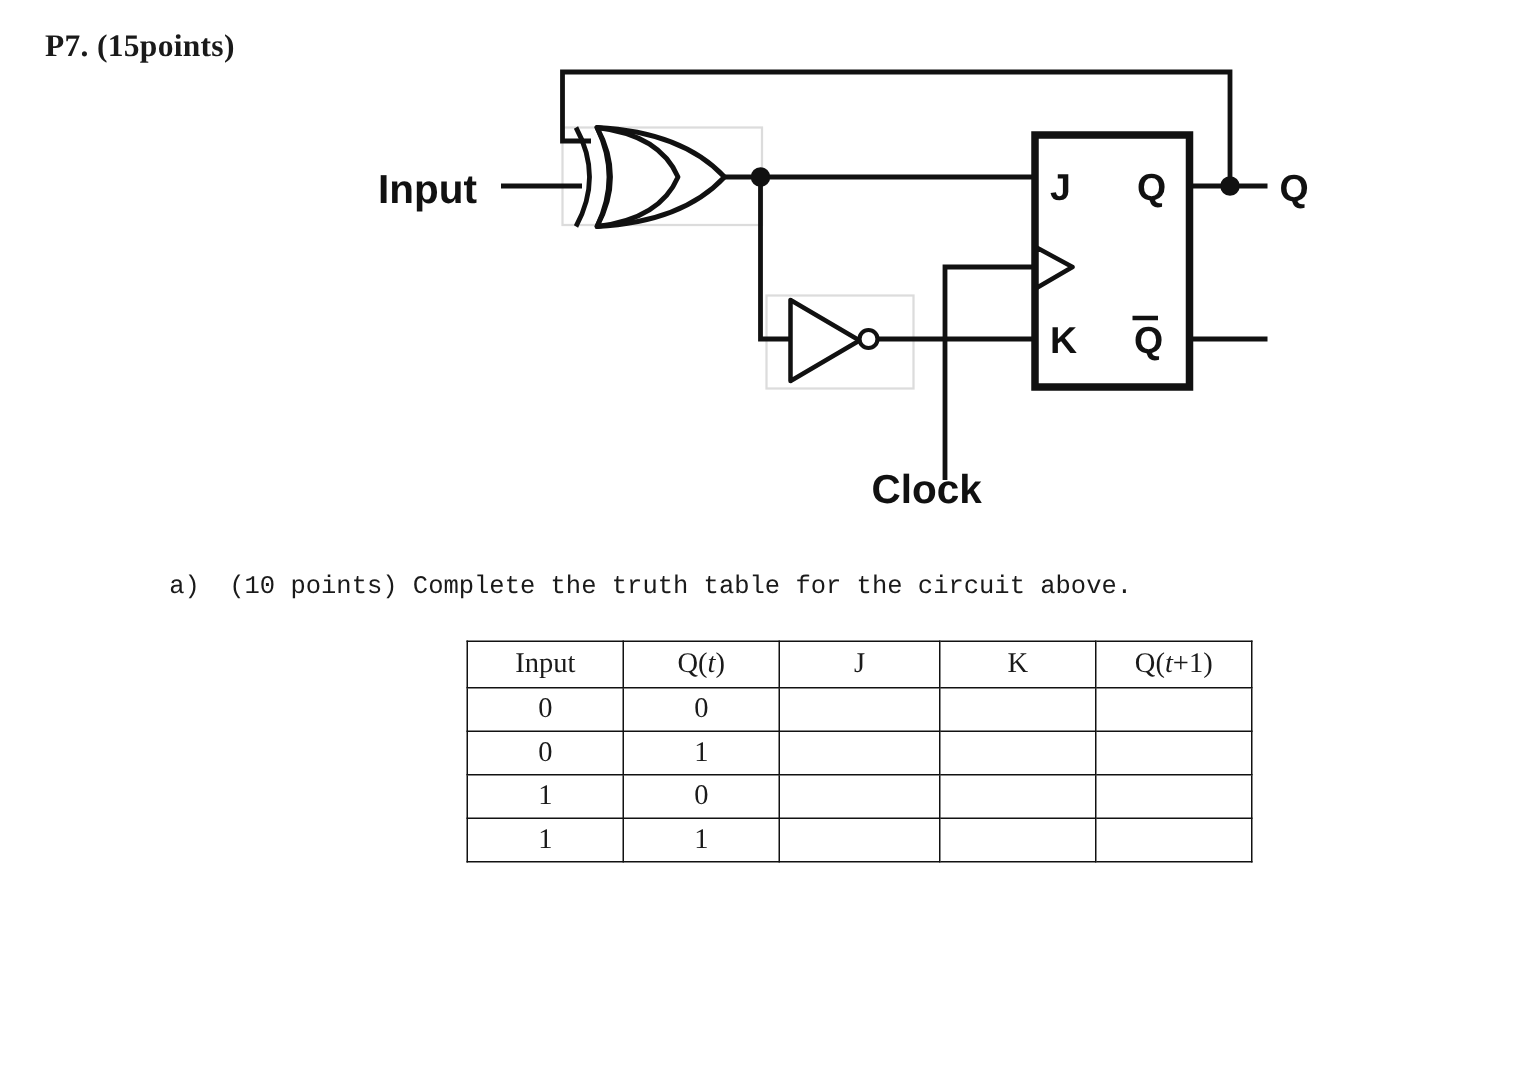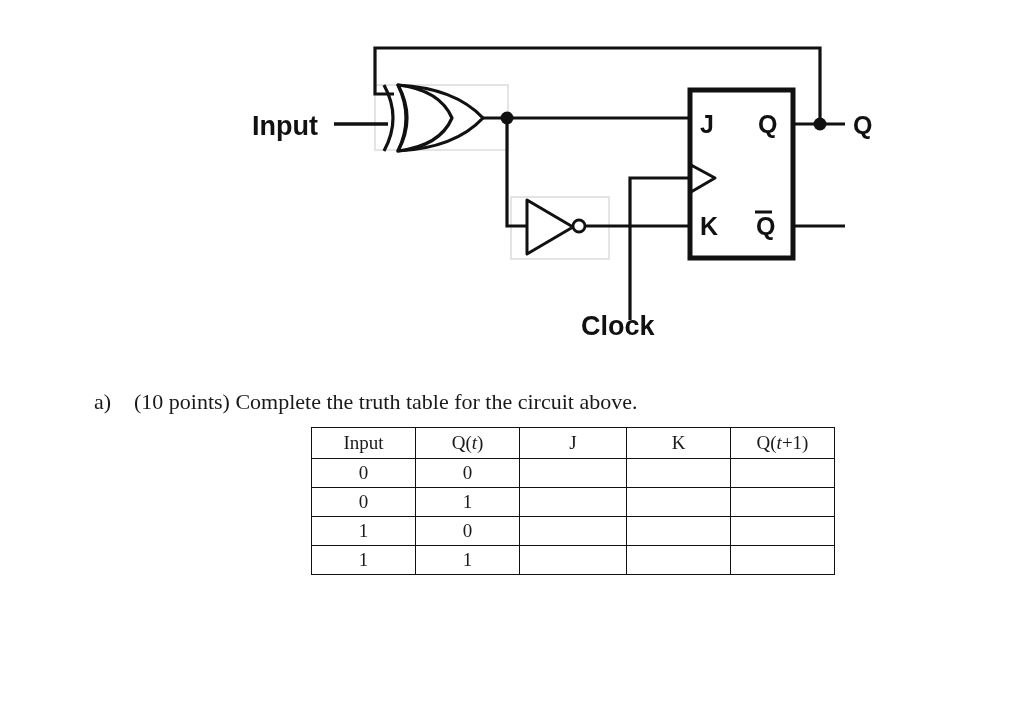--- a/index.html
+++ b/index.html
@@ -42,22 +42,22 @@
   #circuit-svg {
     display: block;
   }
   .lbl-bold-sans {
     font-family: "Liberation Sans", sans-serif;
     font-weight: bold;
   }
   
   .question-line {
     position: absolute;
-    font-family: Liberation Serif, serif;
-    font-size: 22px;
+    font-family: Liberation Mono, monospace;
+    font-size: 17px;
     white-space: pre;
   }
   #question-a {
     left: 72px;
     top: 363px;
   }
   #question-b {
     left: 72px;
     top: 624px;
   }
@@ -95,20 +95,21 @@
   table.truth-table col.c-j     { width: 107px; }
   table.truth-table col.c-k     { width: 104px; }
   table.truth-table col.c-qt1   { width: 104px; }
   .ital { font-style: italic; }
 </style>
 </head>
 <body>
 
 <div class="page">
 
+  <div id="problem-title">P7. (15points)</div>
 
   <div id="circuit-diagram">
     <svg id="circuit-svg" width="1024" height="320" viewBox="0 0 1024 320" xmlns="http://www.w3.org/2000/svg">
 
       <rect x="375" y="55" width="133" height="65" fill="none" stroke="#dcdcdc" stroke-width="1.5"></rect>
       <rect x="511" y="167" width="98" height="62" fill="none" stroke="#dcdcdc" stroke-width="1.5"></rect>
 
       <line x1="334" y1="94" x2="388" y2="94" stroke="#111" stroke-width="3.4"></line>
 
       <path d="M 820 94 L 820 18 L 375 18 L 375 64 L 394 64" fill="none" stroke="#111" stroke-width="3.2"></path>

